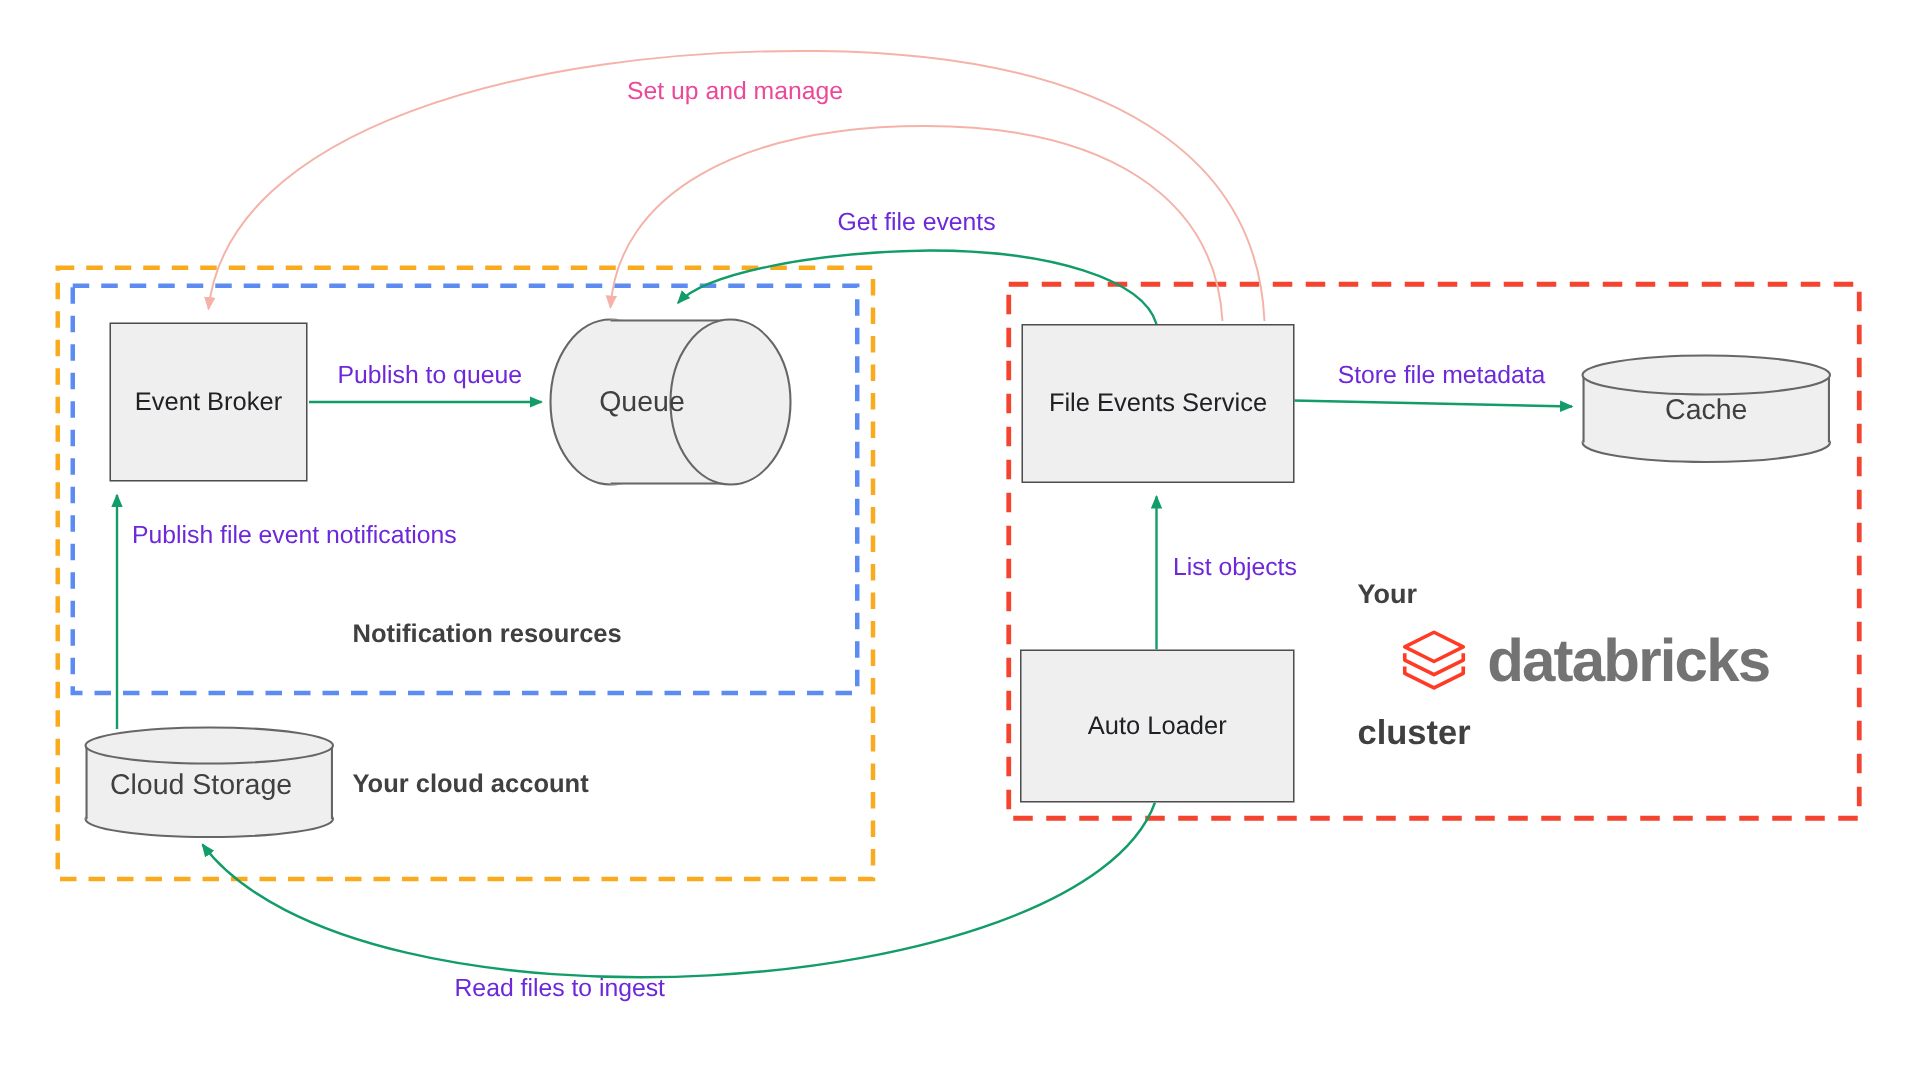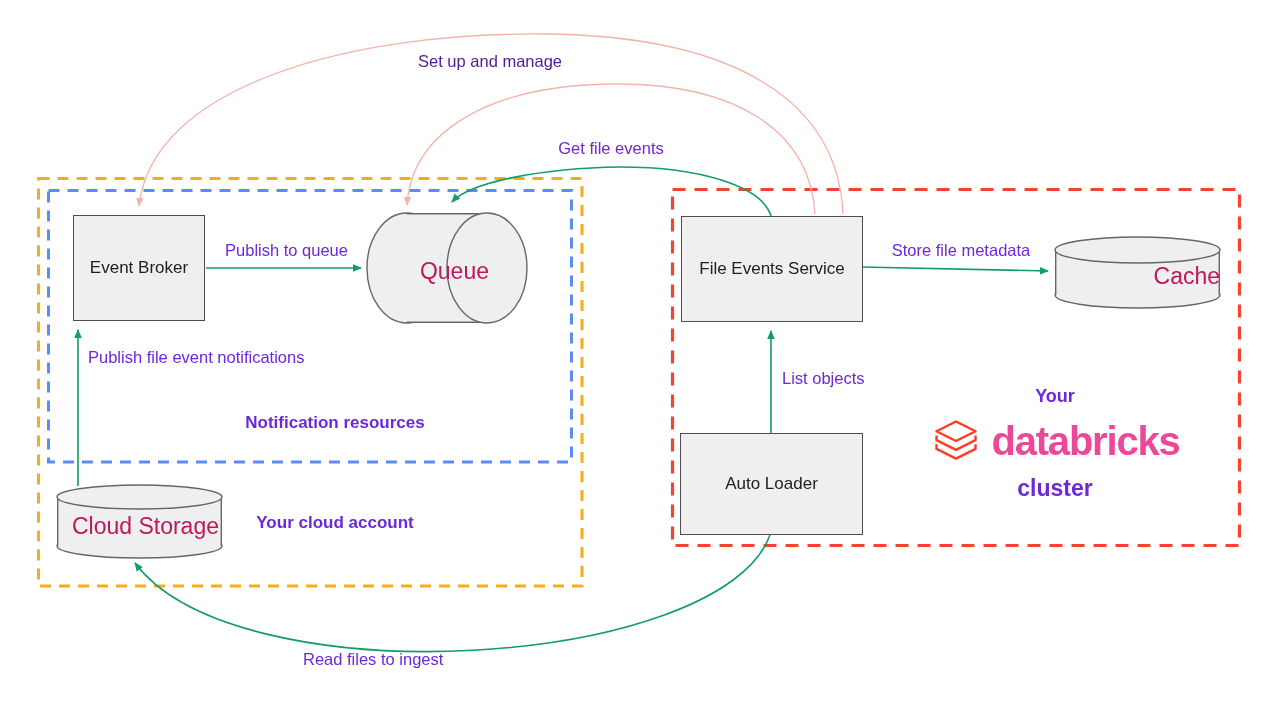--- a/index.html
+++ b/index.html
@@ -10,36 +10,36 @@
     font-family: "Liberation Sans", sans-serif;
   }
   svg.layer { position: absolute; left: 0; top: 0; }
   .node {
     position: absolute; display: flex; align-items: center; justify-content: center;
     background: #EFEFEF; border: 1.5px solid #4D4D4D;
     font-size: 17px; color: #202124;
   }
   .lbl { position: absolute; white-space: nowrap; font-size: 16.5px; }
   .green { color: #6d28d9; }
-  .pink  { color: #4c1d95; }
+  .pink  { color: #ec4899; }
   .center { text-align: center; }
   .bold-lbl {
     position: absolute; font-weight: bold; font-size: 17px;
-    color: #6d28d9; text-align: center; white-space: nowrap;
+    color: #404040; text-align: left; white-space: nowrap;
   }
   .cyl-lbl {
-    position: absolute; font-size: 23px; color: #be185d;
-    text-align: right; white-space: nowrap;
+    position: absolute; font-size: 19px; color: #404040;
+    text-align: center; white-space: nowrap;
   }
   .brand-row {
     position: absolute; left: 905px; top: 417px; width: 300px; height: 48px;
     display: flex; align-items: center; justify-content: center; gap: 9px;
   }
   .brand-word {
-    font-size: 40px; font-weight: bold; color: #ec4899;
+    font-size: 40px; font-weight: bold; color: #737373;
     letter-spacing: -1.2px; line-height: 1;
   }
   .your-lbl    { left: 905px; top: 386px; width: 300px; font-size: 18px; }
   .cluster-lbl { left: 905px; top: 475px; width: 300px; font-size: 23px; }
 </style>
 </head>
 <body>
 
 <div class="stage">
 

